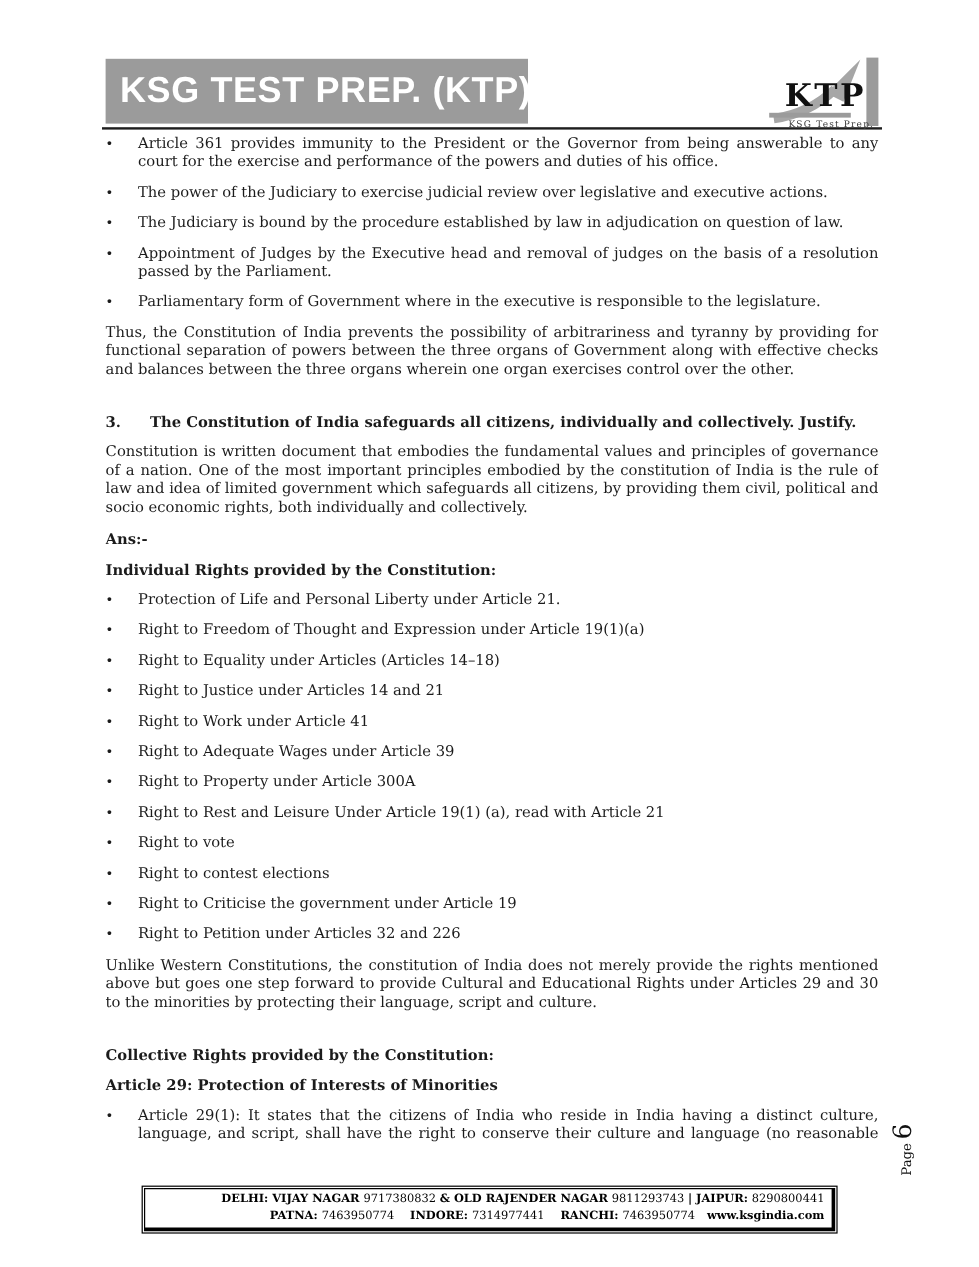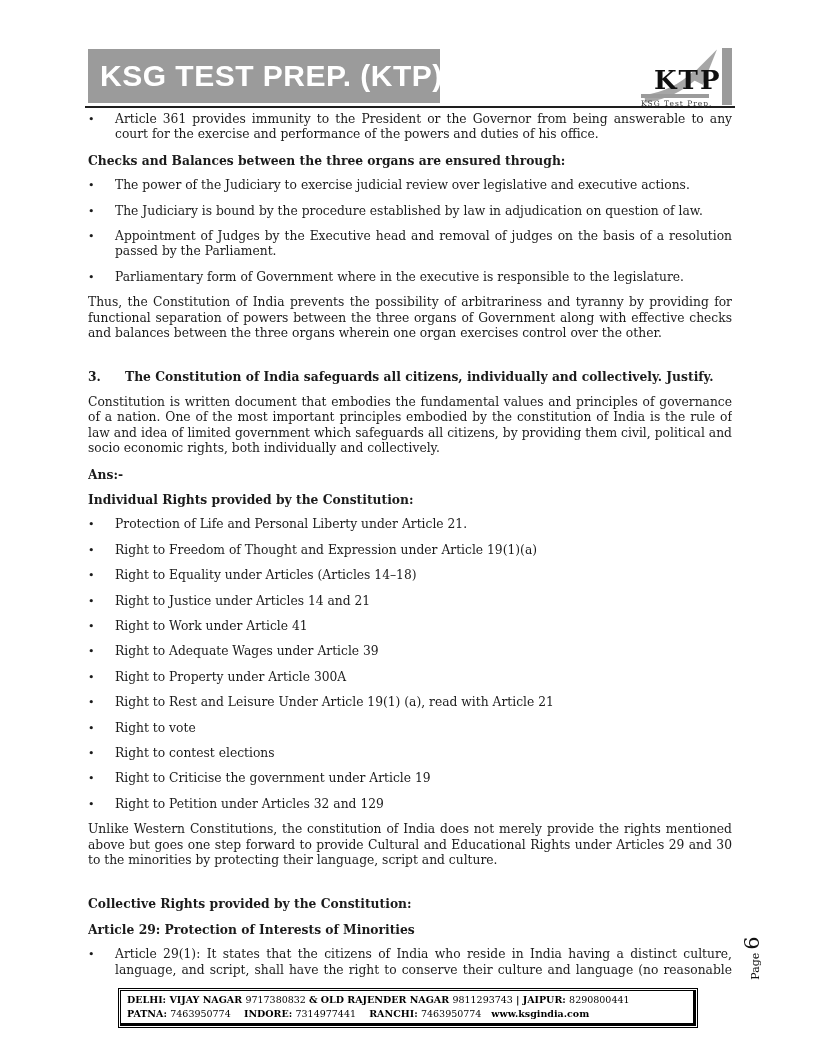--- a/index.html
+++ b/index.html
@@ -20,21 +20,21 @@
   }
   .logo { position:absolute; left:636px; top:45px; width:100px; height:62px; }
   .logo svg.arrow { position:absolute; left:0; top:0; width:88px; height:62px; }
   .logo .ktp {
     position:absolute; left:6px; top:22px;
     font-family:"DejaVu Serif", serif; font-weight:bold; font-size:26px;
     line-height:26px; color:#101010; letter-spacing:2px; z-index:2;margin-left:12px;
   }
   .logo .ktp-bar { position:absolute; left:5px; top:49px; width:68px; height:4px; background:#9b9b9b; z-index:2; }
   .logo .ktp-sub {
-    position:absolute; left:5px; top:54px; width:72px; z-index:2;
+    position:absolute; left:21px; top:54px; width:72px; z-index:2;
     font-family:"DejaVu Serif", serif; font-size:7.5px; color:#3a3a3a; letter-spacing:1px; white-space:nowrap;
   }
   .logo .side-bar { position:absolute; left:86px; top:3px; width:10px; height:57px; background:#9b9b9b; }
   .header-rule { position:absolute; left:85px; top:106px; width:650px; height:2px; background:#1e1e1e; }
   
   .content {
     position:absolute; left:88px; top:112px; width:644px; height:874px;
     overflow:hidden; font-size:12.3px; line-height:15.4px; text-align:justify;
   }
   .blk { margin-bottom:10px; }
@@ -48,21 +48,21 @@
   .question .qnum { flex:none; width:37px; }
   .question .txt { flex:1; white-space:nowrap; text-align:left; }
   .spacer { height:18px; }
   
   .footer-box {
     position:absolute; left:118px; top:988px; width:580px;
     border:1px solid #000; padding:1px; background:#fff;
   }
   .footer-inner {
     border-style:solid; border-color:#000; border-width:1px 3px 3px 1px;
-    padding:2px 6px 3px 6px; text-align:left;
+    padding:2px 6px 3px 6px; text-align:right;
   }
   .f-line { font-size:9.5px; line-height:13.5px; color:#000; white-space:nowrap; }
   .f-line .b { font-weight:bold; }
   
   .pagenum {
     position:absolute; left:716px; top:945px; width:74px; height:26px;
     transform:rotate(-90deg); transform-origin:center;
     display:flex; align-items:baseline; justify-content:center; gap:3px;
     color:#111;
   }
@@ -89,21 +89,20 @@
     <div class="side-bar"></div>
   </div>
 
   <div class="header-rule"></div>
 
   <div class="content">
       <div class="blk bullet">
         <span class="dot">•</span>
         <span class="txt">Article 361 provides immunity to the President or the Governor from being answerable to any court for the exercise and performance of the powers and duties of his office.</span>
       </div>
-      <div class="blk heading">Checks and Balances between the three organs are ensured through:</div>
       <div class="blk bullet">
         <span class="dot">•</span>
         <span class="txt">The power of the Judiciary to exercise judicial review over legislative and executive actions.</span>
       </div>
       <div class="blk bullet">
         <span class="dot">•</span>
         <span class="txt">The Judiciary is bound by the procedure established by law in adjudication on question of law.</span>
       </div>
       <div class="blk bullet">
         <span class="dot">•</span>
@@ -161,21 +160,21 @@
       <div class="blk bullet">
         <span class="dot">•</span>
         <span class="txt">Right to contest elections</span>
       </div>
       <div class="blk bullet">
         <span class="dot">•</span>
         <span class="txt">Right to Criticise the government under Article 19</span>
       </div>
       <div class="blk bullet">
         <span class="dot">•</span>
-        <span class="txt">Right to Petition under Articles 32 and 129</span>
+        <span class="txt">Right to Petition under Articles 32 and 226</span>
       </div>
       <div class="blk para">Unlike Western Constitutions, the constitution of India does not merely provide the rights mentioned above but goes one step forward to provide Cultural and Educational Rights under Articles 29 and 30 to the minorities by protecting their language, script and culture.</div>
       <div class="spacer"></div>
       <div class="blk heading">Collective Rights provided by the Constitution:</div>
       <div class="blk heading">Article 29: Protection of Interests of Minorities</div>
       <div class="blk bullet cont">
         <span class="dot">•</span>
         <span class="txt">Article 29(1): It states that the citizens of India who reside in India having a distinct culture, language, and script, shall have the right to conserve their culture and language (no reasonable</span>
       </div>
     </div>

